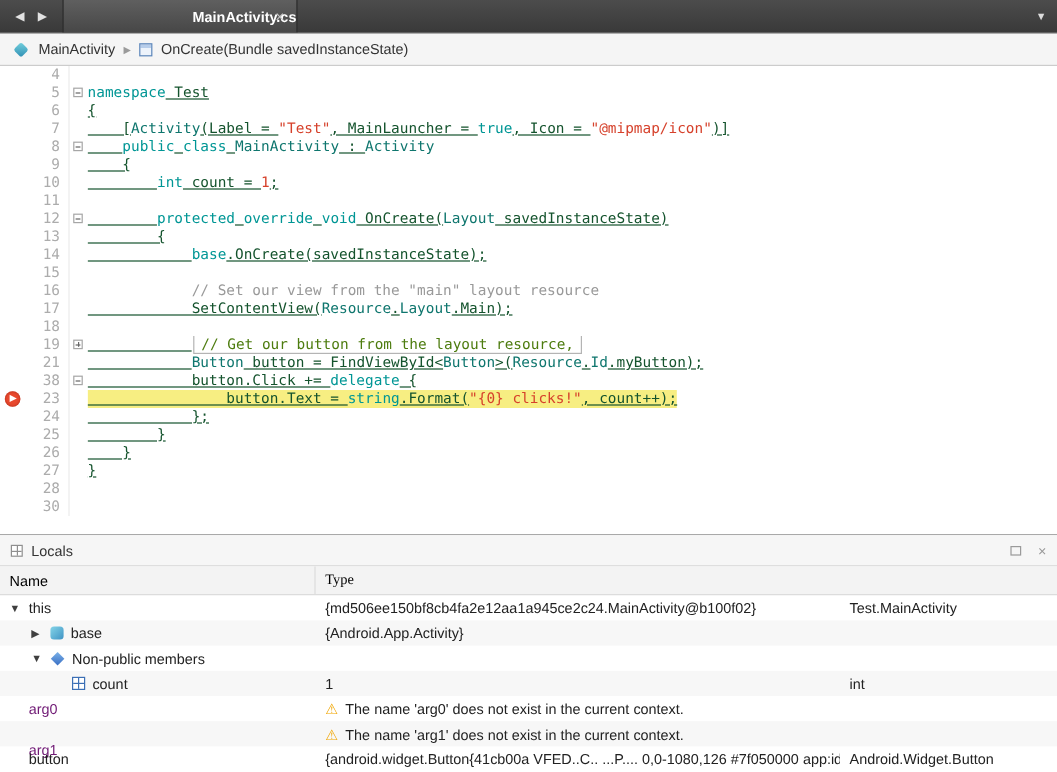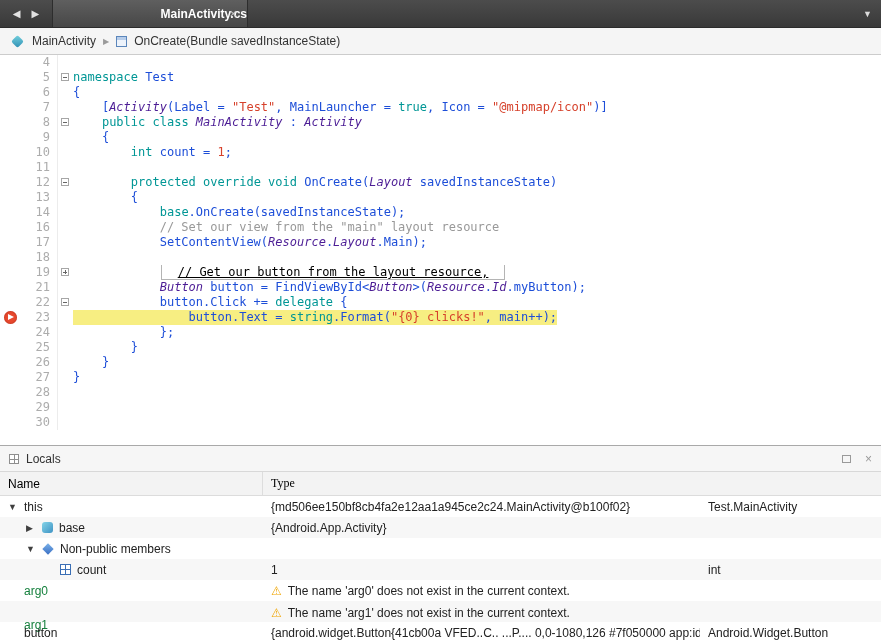--- a/index.html
+++ b/index.html
@@ -47,26 +47,26 @@
   .fold { width:15px; flex:none; position:relative; }
   .fold-marker { position:absolute; left:3px; top:3px; width:8px; height:8px;
                  border:1px solid #a6a6a6; background:#fff; }
   .fold-marker::after { content:""; position:absolute; left:1px; right:1px; top:3px;
                         height:1px; background:#666; }
   .fold-marker.closed::before { content:""; position:absolute; top:1px; bottom:1px; left:3px;
                                 width:1px; background:#666; }
   .code { flex:1; white-space:pre; color:#222; overflow:hidden; }
   .hl { display:inline-block; background:#f7ee82; height:15px; vertical-align:top; }
   .tok-kw { color:#009695; }
-  .tok-ty { color:#4c1d95;font-style:italic; }
+  .tok-ty { color:#0f766e; }
   .tok-st { color:#d6412b; }
   .tok-nu { color:#d6412b; }
   .tok-cm { color:#999999; }
-  .tok-pl { color:#1d4ed8; }
-  .tok-fb { color:#000000; border:1px solid #b4b4b4; padding:0 16px; margin-left:1px;text-decoration:underline; }
+  .tok-pl { color:#14532d;text-decoration:underline; }
+  .tok-fb { color:#4d7c0f; border:1px solid #b4b4b4; padding:0 6px; margin-left:1px; }
 
   
   .locals { height:232px; flex:none; border-top:1px solid #a9a9a9; background:#fff; }
   .locals-header { height:26px; background:#f6f6f6; border-bottom:1px solid #d8d8d8;
                    display:flex; align-items:center; padding:0 9px; font-size:12px; color:#333; }
   .icon-grid { width:10px; height:10px; border:1px solid #8f8f8f; position:relative;
                margin-right:7px; background:#fff; flex:none; }
   .icon-grid::before { content:""; position:absolute; left:0; right:0; top:4px; height:1px; background:#8f8f8f; }
   .icon-grid::after  { content:""; position:absolute; top:0; bottom:0; left:4px; width:1px; background:#8f8f8f; }
   .locals-actions { margin-left:auto; display:flex; align-items:center; gap:14px;
@@ -79,21 +79,21 @@
                        border-right:1px solid #dddddd; }
   .cols-header > div:last-child { border-right:none;font-family:Liberation Serif, serif; }
 
   .lrow { display:grid; grid-template-columns:263px 437px 1fr; height:21px;
           align-items:center; font-size:12px; color:#222; }
   .lrow:nth-child(even) { background:#f7f7f7; }
   .cell { overflow:hidden; white-space:nowrap; }
   .name-cell { display:flex; align-items:center; }
   .value-cell, .type-cell { padding-left:8px; }
   .arrow { width:16px; flex:none; font-size:9px; color:#3f3f3f; }
-  .muted { color:#15803d; }
+  .muted { color:#701a75; }
   .warn { color:#f0a500; margin-right:6px; font-size:12px; }
   .icon-obj { width:11px; height:11px; flex:none; border-radius:3px; margin-right:6px;
               background:linear-gradient(135deg,#84d4e8,#3f93c4); }
   .icon-members { width:8px; height:8px; flex:none; margin:0 8px 0 2px;
                   background:linear-gradient(135deg,#7ab1e8,#3a6fc4); transform:rotate(45deg); }
   .icon-field { width:11px; height:11px; flex:none; margin-right:6px; border:1px solid #3b6fb5;
                 background-color:#fff; background-image:linear-gradient(#3b6fb5,#3b6fb5),linear-gradient(#3b6fb5,#3b6fb5);
                 background-size:1px 100%,100% 1px; background-position:center center;
                 background-repeat:no-repeat; }
 </style>
@@ -193,20 +193,26 @@
           <div class="code"><span class="tok-pl">        {</span></div>
         </div>
         <div class="code-row">
           <div class="margin"></div>
           <div class="lnum">14</div>
           <div class="fold"></div>
           <div class="code"><span class="tok-pl">            </span><span class="tok-kw">base</span><span class="tok-pl">.OnCreate(savedInstanceState);</span></div>
         </div>
         <div class="code-row">
           <div class="margin"></div>
+          <div class="lnum">15</div>
+          <div class="fold"></div>
+          <div class="code"></div>
+        </div>
+        <div class="code-row">
+          <div class="margin"></div>
           <div class="lnum">16</div>
           <div class="fold"></div>
           <div class="code"><span class="tok-cm">            // Set our view from the "main" layout resource</span></div>
         </div>
         <div class="code-row">
           <div class="margin"></div>
           <div class="lnum">17</div>
           <div class="fold"></div>
           <div class="code"><span class="tok-pl">            SetContentView(</span><span class="tok-ty">Resource</span><span class="tok-pl">.</span><span class="tok-ty">Layout</span><span class="tok-pl">.Main);</span></div>
         </div>
@@ -225,33 +231,33 @@
           <div class="code"><span class="tok-pl">            </span><span class="tok-fb">// Get our button from the layout resource,</span></div>
         </div>
         <div class="code-row">
           <div class="margin"></div>
           <div class="lnum">21</div>
           <div class="fold"></div>
           <div class="code"><span class="tok-pl">            </span><span class="tok-ty">Button</span><span class="tok-pl"> button = FindViewById&lt;</span><span class="tok-ty">Button</span><span class="tok-pl">&gt;(</span><span class="tok-ty">Resource</span><span class="tok-pl">.</span><span class="tok-ty">Id</span><span class="tok-pl">.myButton);</span></div>
         </div>
         <div class="code-row">
           <div class="margin"></div>
-          <div class="lnum">22</div>
+          <div class="lnum">38</div>
           <div class="fold">
             <span class="fold-marker"></span>
           </div>
           <div class="code"><span class="tok-pl">            button.Click += </span><span class="tok-kw">delegate</span><span class="tok-pl"> {</span></div>
         </div>
         <div class="code-row">
           <div class="margin">
             <span class="bp"></span>
           </div>
           <div class="lnum">23</div>
           <div class="fold"></div>
-          <div class="code"><span class="hl"><span class="tok-pl">                button.Text = </span><span class="tok-kw">string</span><span class="tok-pl">.Format(</span><span class="tok-st">"{0} clicks!"</span><span class="tok-pl">, main++);</span></span></div>
+          <div class="code"><span class="hl"><span class="tok-pl">                button.Text = </span><span class="tok-kw">string</span><span class="tok-pl">.Format(</span><span class="tok-st">"{0} clicks!"</span><span class="tok-pl">, count++);</span></span></div>
         </div>
         <div class="code-row">
           <div class="margin"></div>
           <div class="lnum">24</div>
           <div class="fold"></div>
           <div class="code"><span class="tok-pl">            };</span></div>
         </div>
         <div class="code-row">
           <div class="margin"></div>
           <div class="lnum">25</div>
@@ -266,26 +272,20 @@
         </div>
         <div class="code-row">
           <div class="margin"></div>
           <div class="lnum">27</div>
           <div class="fold"></div>
           <div class="code"><span class="tok-pl">}</span></div>
         </div>
         <div class="code-row">
           <div class="margin"></div>
           <div class="lnum">28</div>
-          <div class="fold"></div>
-          <div class="code"></div>
-        </div>
-        <div class="code-row">
-          <div class="margin"></div>
-          <div class="lnum">29</div>
           <div class="fold"></div>
           <div class="code"></div>
         </div>
         <div class="code-row">
           <div class="margin"></div>
           <div class="lnum">30</div>
           <div class="fold"></div>
           <div class="code"></div>
         </div>
       </div>

